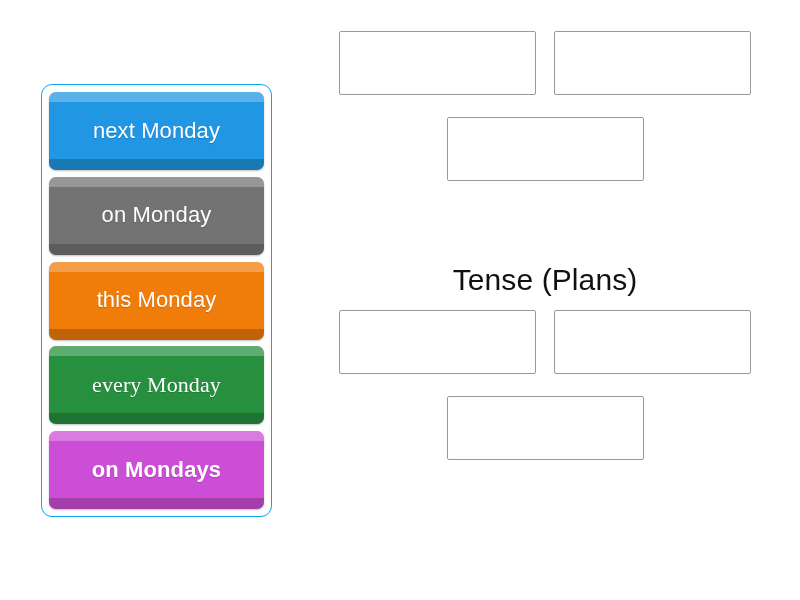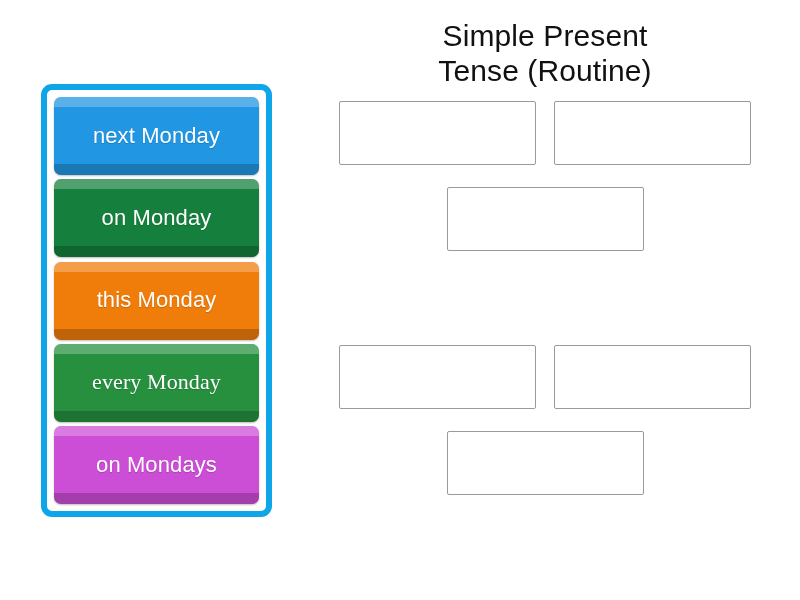--- a/index.html
+++ b/index.html
@@ -21,21 +21,21 @@
   }
 
   
   .tiles-panel {
     position: absolute;
     left: 41px;
     top: 84px;
     width: 231px;
     height: 433px;
     background: #ffffff;
-    border: 6px solid #0ea5e9;
+    border: 1px solid #0ea5e9;
     border-radius: 11px;
     box-sizing: border-box;
     padding: 7px 7px;
     display: flex;
     flex-direction: column;
     justify-content: space-between;
   }
 
   .tile {
     position: relative;
@@ -124,61 +124,58 @@
 <body style="background: rgb(255, 255, 255);">
 
 <div id="activity">
 
   <div class="tiles-panel">
 
     <div class="tile" style="background: rgb(33, 150, 227);">
       <span class="tile-label">next Monday</span>
     </div>
 
-    <div class="tile" style="background: #15803d;">
+    <div class="tile" style="background: #737373;">
       <span class="tile-label">on Monday</span>
     </div>
 
     <div class="tile" style="background: rgb(240, 124, 10);">
       <span class="tile-label">this Monday</span>
     </div>
 
     <div class="tile" style="background: rgb(39, 144, 63); font-family: Liberation Serif, serif;">
       <span class="tile-label">every Monday</span>
     </div>
 
-    <div class="tile" style="background: rgb(204, 78, 214);">
+    <div class="tile" style="background: rgb(204, 78, 214); font-weight: bold;">
       <span class="tile-label">on Mondays</span>
     </div>
 
   </div>
 
   <div class="categories">
 
     <div class="category">
-      <div class="category-title">
-        <span>Simple Present</span><br>
-        <span>Tense (Routine)</span>
-      </div>
       <div class="dropzones">
         <div class="dropzone-row">
           <div class="dropzone"></div>
           <div class="dropzone"></div>
         </div>
         <div class="dropzone-row centered">
           <div class="dropzone"></div>
         </div>
       </div>
     </div>
 
     <div class="cat-gap"></div>
 
     <div class="category">
       <div class="category-title">
         <br>
+        <span>Tense (Plans)</span>
       </div>
       <div class="dropzones">
         <div class="dropzone-row">
           <div class="dropzone"></div>
           <div class="dropzone"></div>
         </div>
         <div class="dropzone-row centered">
           <div class="dropzone"></div>
         </div>
       </div>

